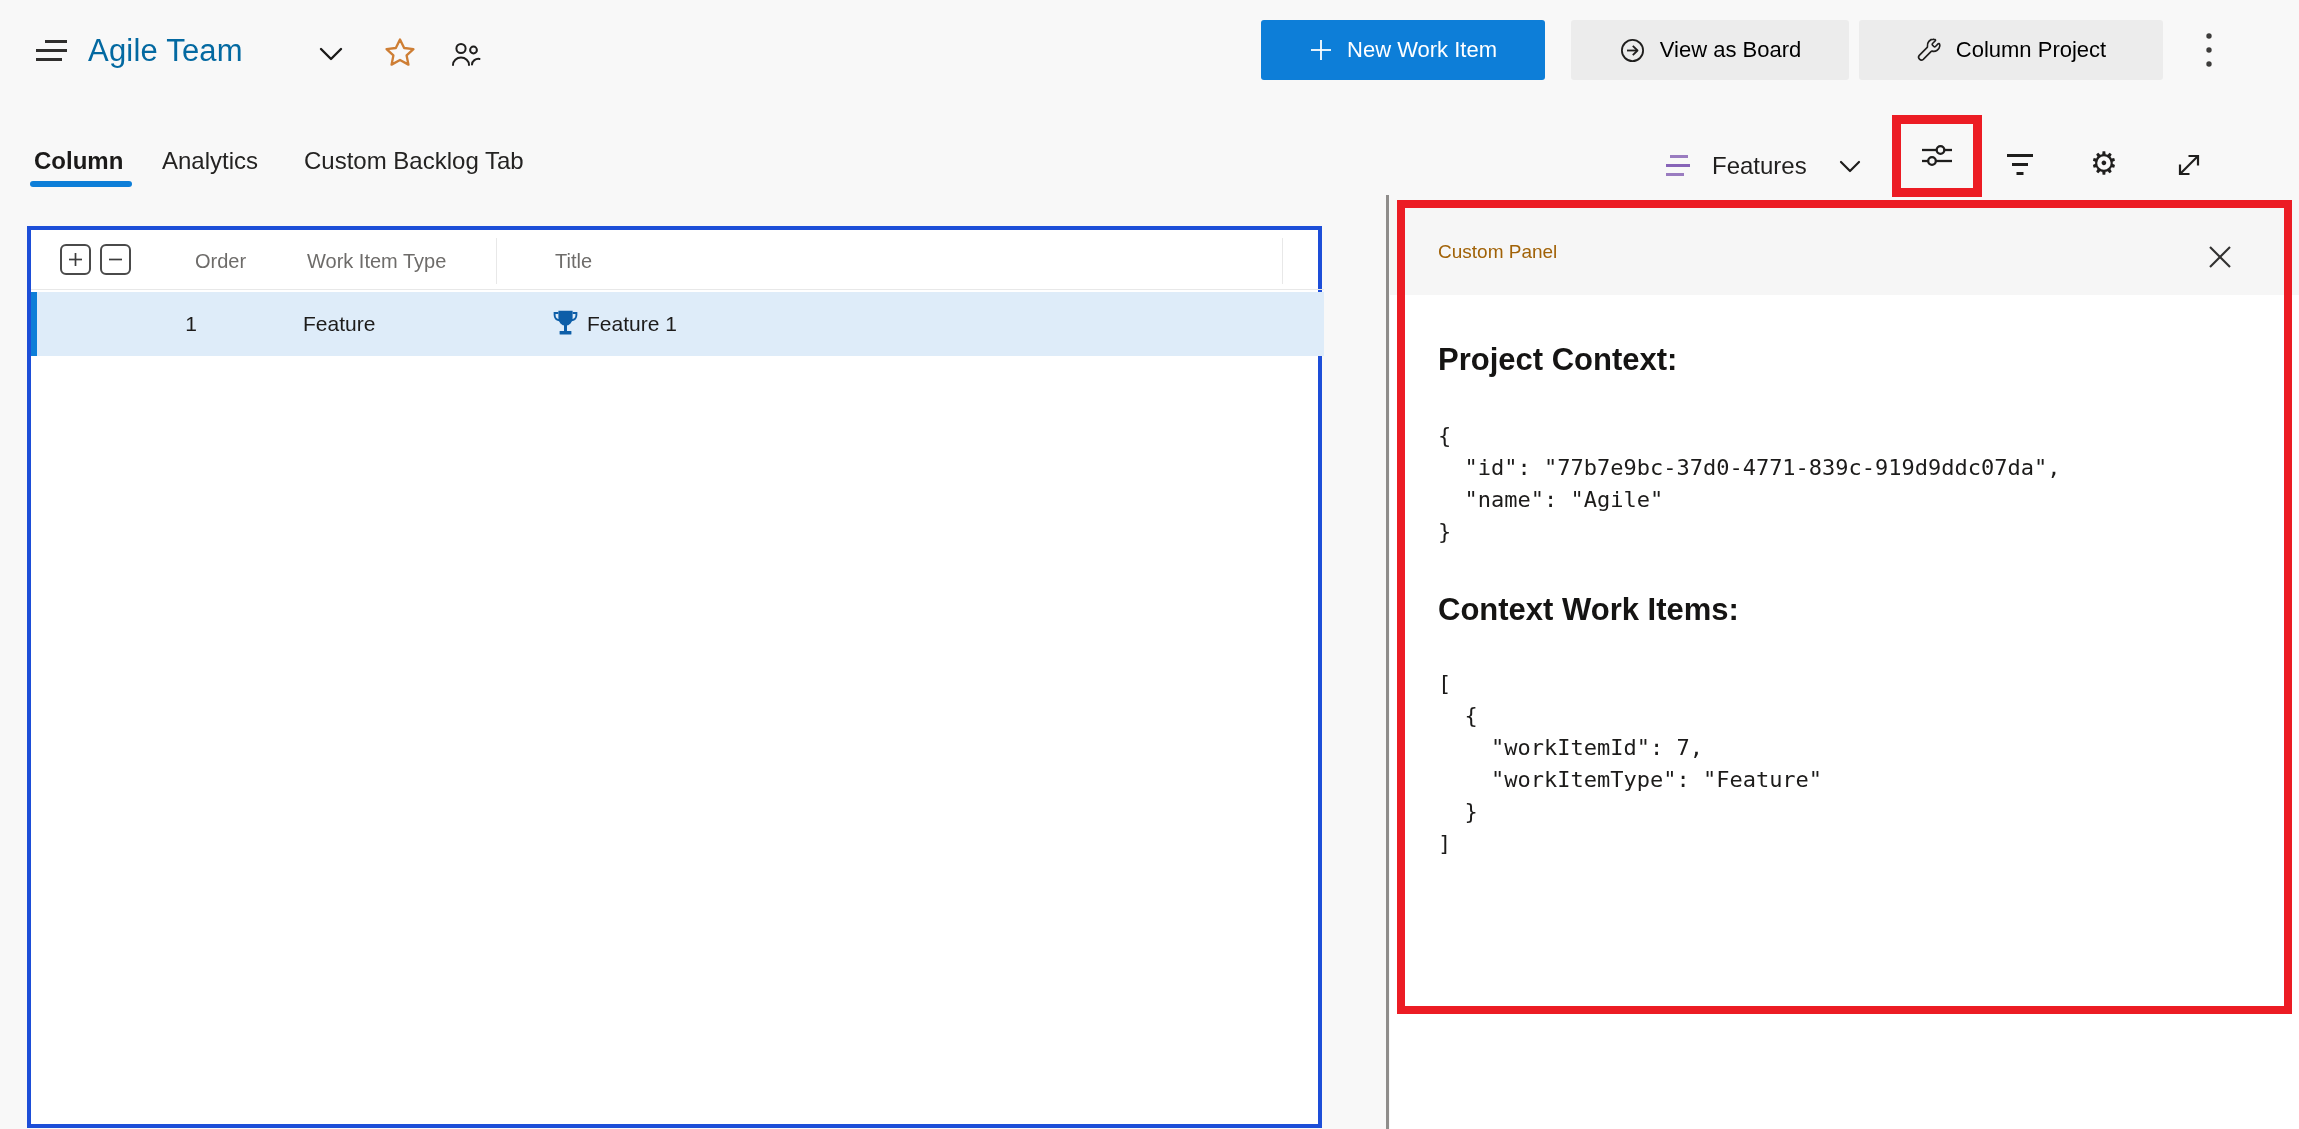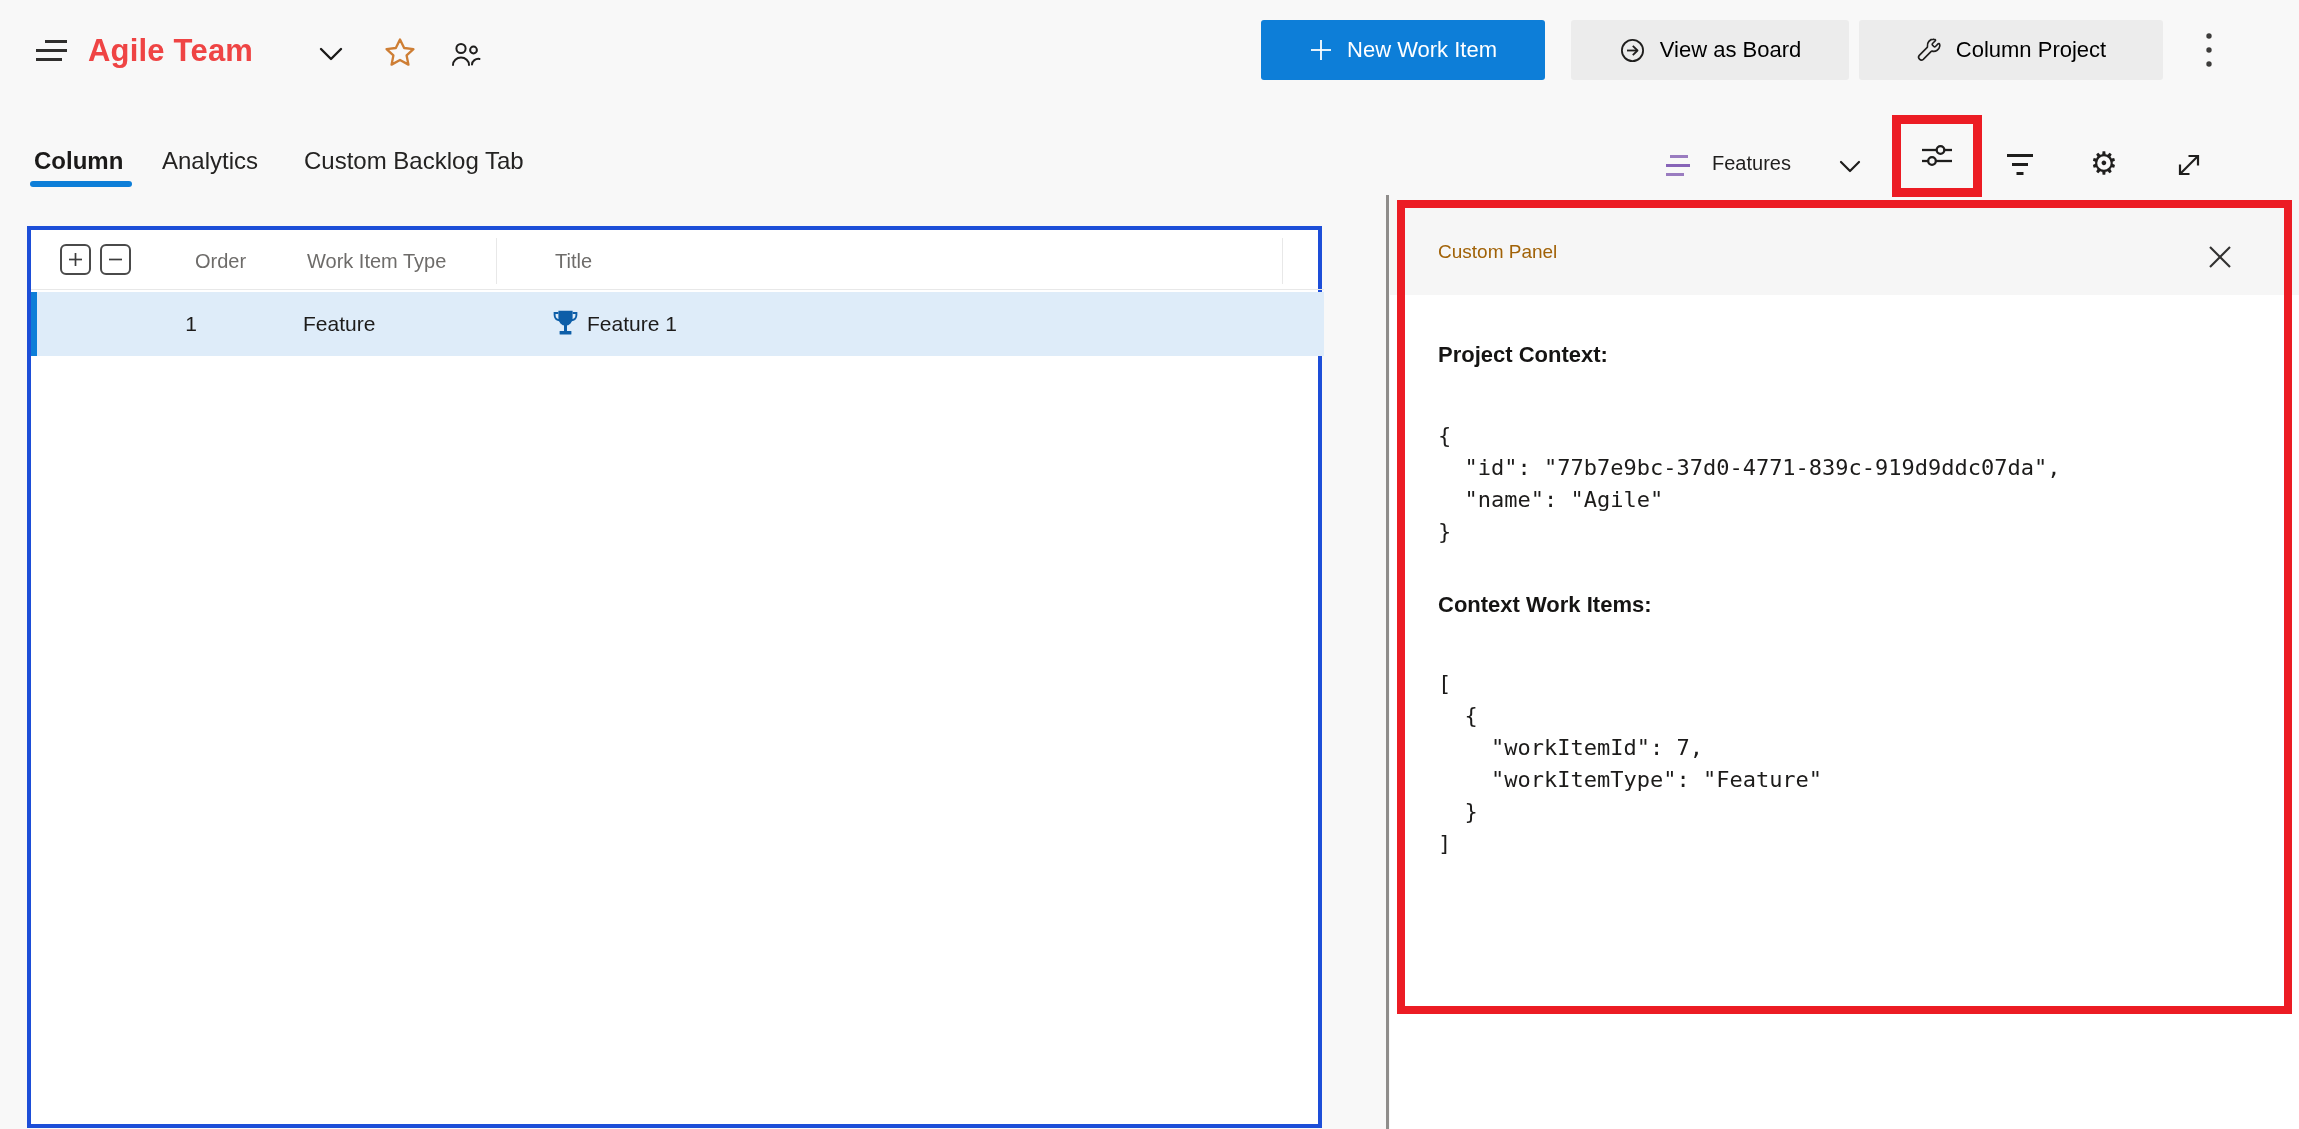--- a/index.html
+++ b/index.html
@@ -7,55 +7,55 @@
   body {
     font-family:"Liberation Sans", sans-serif;
     background:#f8f8f8;
     color:#1d1c1b;
     overflow:hidden;
     position:relative;
   }
   .abs { position:absolute; }
 
   
-  .team-title { left:88px; top:33px; font-size:31px; font-weight:700; letter-spacing:.2px; color:#ef4444; }
+  .team-title { left:88px; top:33px; font-size:31px; font-weight:400; letter-spacing:.2px; color:#0369a1; }
   .btn {
     display:flex; align-items:center; justify-content:center; gap:14px;
     height:60px; border-radius:3px; font-size:22px; cursor:pointer;
   }
   .btn-primary { background:#0d7ed8; color:#ffffff; }
   .btn-neutral { background:#ececec; color:#000000; }
 
   
   .tab { font-size:24px; color:#242322; cursor:pointer; }
   .tab.active { font-weight:700; color:#1b1a19; }
   .tab-underline { background:#0d7ed8; height:6px; border-radius:3px; }
 
   
-  .features-label { font-size:20px; color:#201f1e; }
+  .features-label { font-size:24px; color:#201f1e; }
 
   
   .card { left:27px; top:226px; width:1295px; height:902px; background:#ffffff; border:4px solid #1d4ed8; }
   .tree-btn {
     width:31px; height:31px; border:2px solid #4a4a4a; border-radius:6px;
     display:flex; align-items:center; justify-content:center; background:#fff; cursor:pointer;
   }
   .col-header { font-size:20px; color:#6e6c6a; }
   .header-sep { width:1px; background:#e8e8e8; }
   .header-divider { left:0; top:59px; width:1293px; height:1px; background:#e8e8e8; }
   .sel-row { left:0; top:62px; width:1293px; height:64px; background:#deecf9; }
   .sel-bar { left:0; top:0; width:6px; height:64px; background:#0d7ed8; }
   .cell { font-size:21px; color:#1d1c1b; }
 
   
   .splitter { left:1386px; top:195px; width:3px; height:934px; background:#8f8d8b; }
   .panel-surface { left:1390px; top:200px; width:909px; height:929px; background:#ffffff; }
   .panel-header-strip { left:1390px; top:200px; width:909px; height:95px; background:#f6f6f6; }
   .panel-title { left:1438px; top:241px; font-size:19px; color:#a16207; }
-  .panel-h2 { font-size:22px; font-weight:700; color:#151413; }
+  .panel-h2 { font-size:31px; font-weight:700; color:#151413; }
   .json-block {
     font-family:"DejaVu Sans Mono","Liberation Mono",monospace;
     font-size:22px; line-height:32px; white-space:pre; color:#1c1b1a;
   }
 
   
   .red-box { border:8px solid #ec1c24; pointer-events:none; z-index:50; }
   .red-box-small { left:1892px; top:115px; width:90px; height:82px; border-width:9px; }
   .red-box-big { left:1397px; top:200px; width:895px; height:814px; }
 

